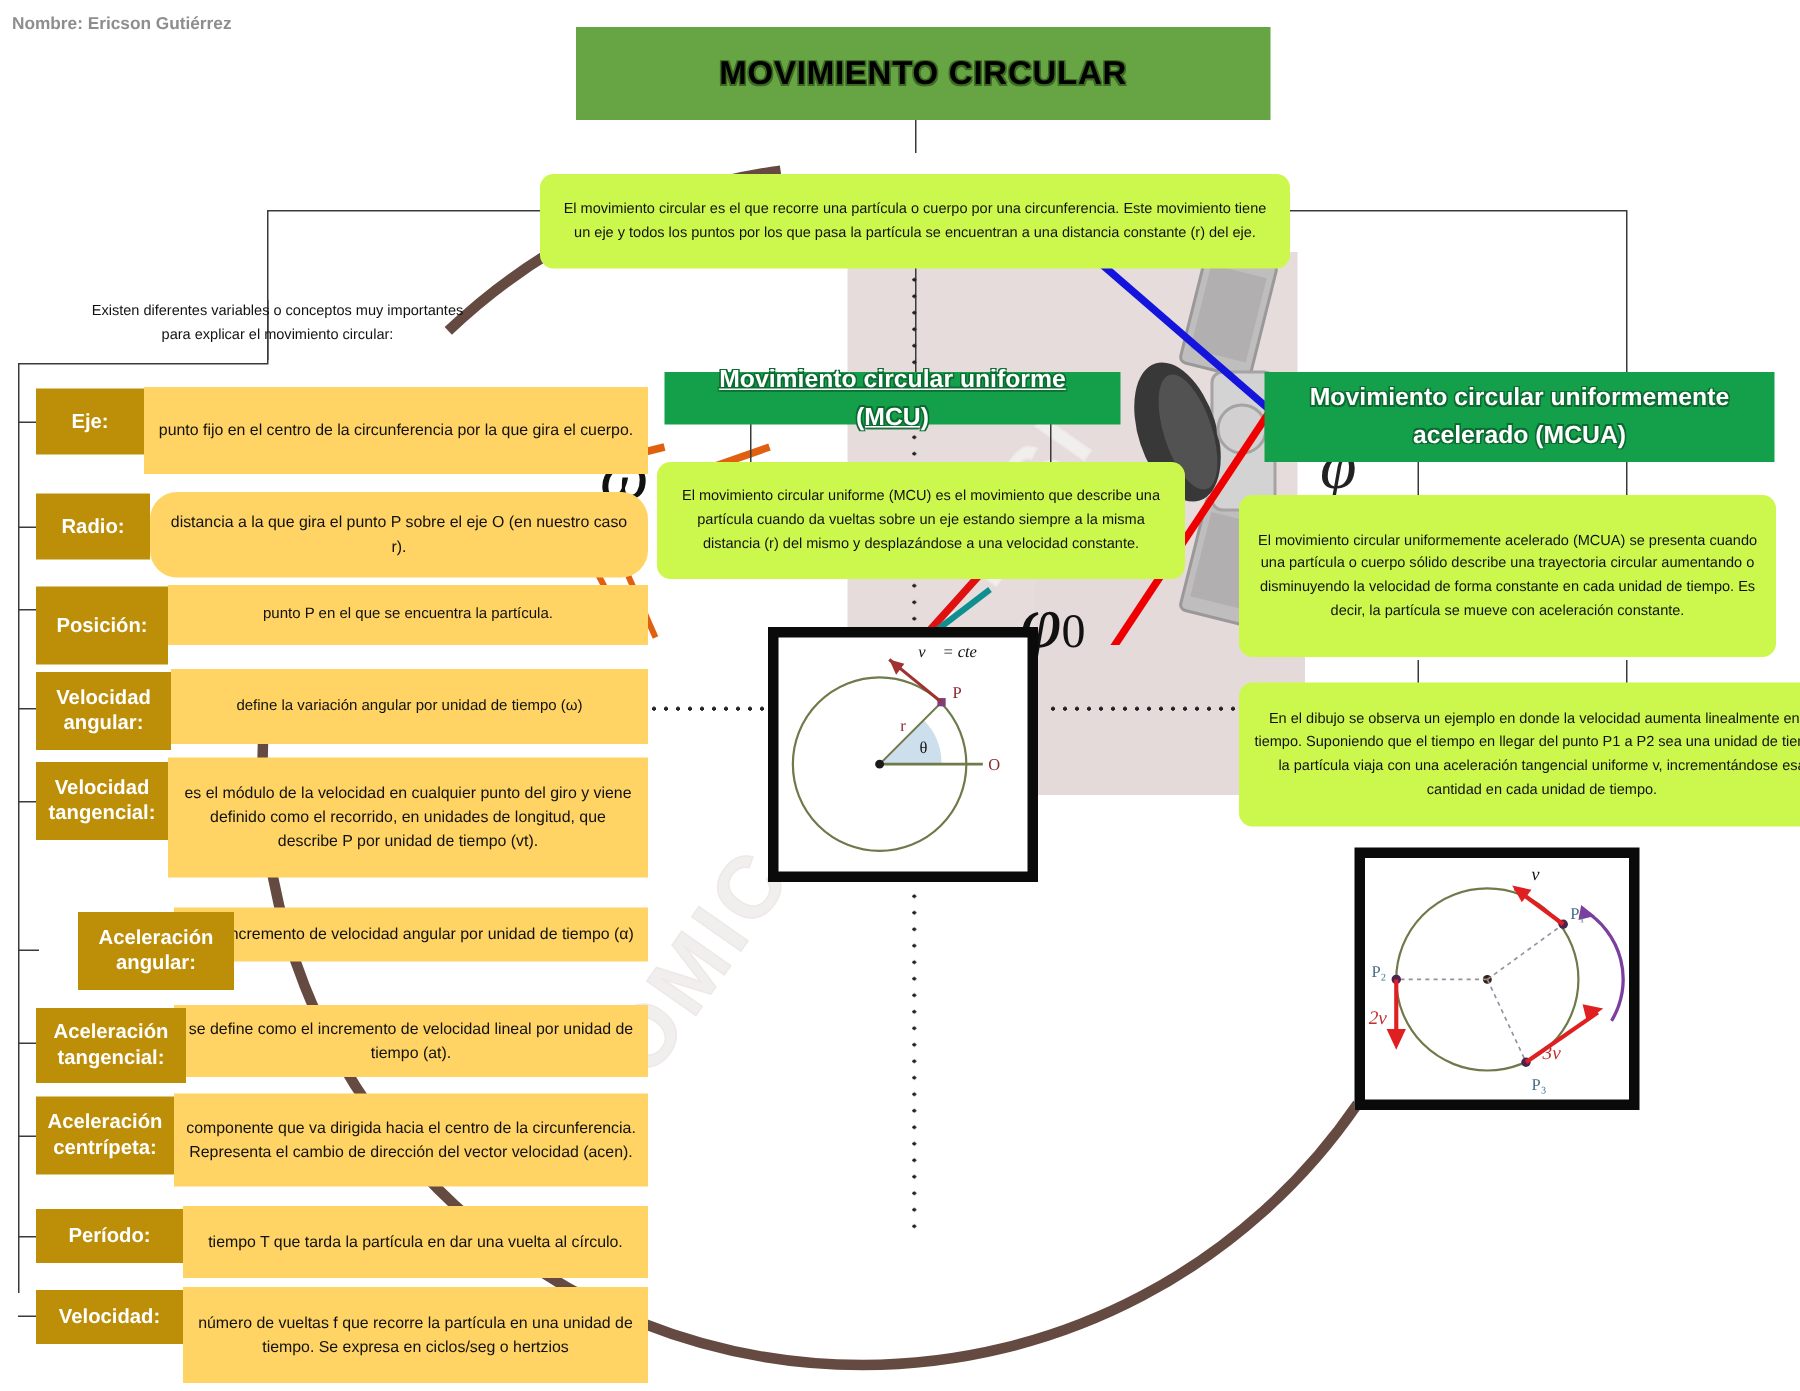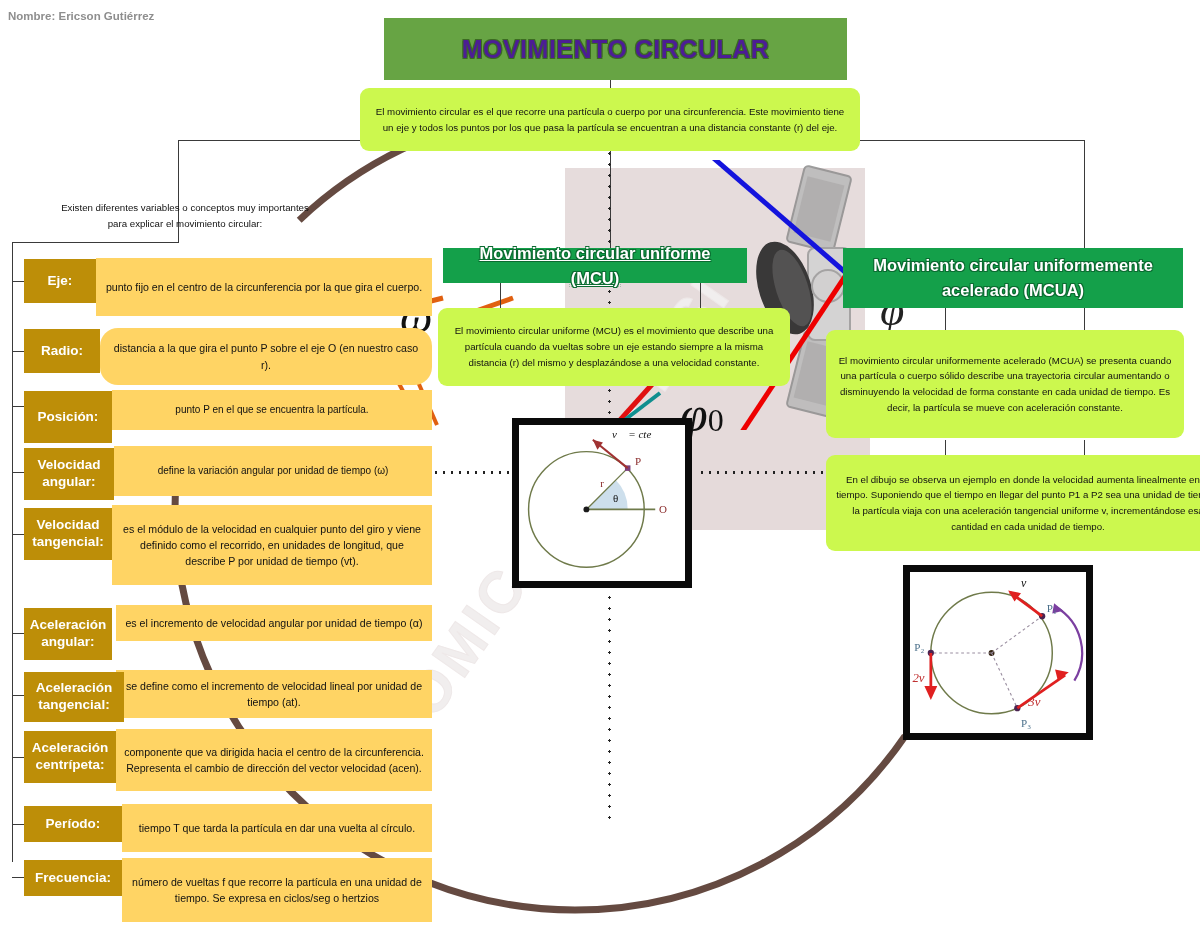--- a/index.html
+++ b/index.html
@@ -52,23 +52,23 @@
     width: 3px; height: auto;
     background-image: radial-gradient(circle, #222 1.2px, transparent 1.4px);
     background-size: 3px 11px;
     background-repeat: repeat-y;
   }
 
   
   .title-box {
     position: absolute; z-index: 5;
     background: #67a444;
-    color: #4c1d95;
+    color: #000000;
     font-weight: bold;
-    font-size: 25px;
+    font-size: 22px;
     letter-spacing: .5px;
     display: flex; align-items: center; justify-content: center;
     text-shadow: 1px 1px 0 #3c6b22, -1px 1px 0 #3c6b22, 1px -1px 0 #3c6b22, -1px -1px 0 #3c6b22;
   }
   .green-head {
     position: absolute; z-index: 5;
     background: #14a04a;
     color: #ffffff;
     font-weight: bold;
     font-size: 16.5px;
@@ -229,21 +229,21 @@
 
   <div class="ln v" style="left:945px; top:308px; height:22px;"></div>
   <div class="ln v" style="left:1084px; top:308px; height:22px;"></div>
   <div class="ln v" style="left:945px; top:440px; height:22px;"></div>
   <div class="ln v" style="left:1084px; top:440px; height:22px;"></div>
 
   <div class="name-tag" style="left:8px; top:10px;">Nombre: Ericson Gutiérrez</div>
 
   <div class="title-box" style="left:384px; top:18px; width:463px; height:62px;">MOVIMIENTO CIRCULAR</div>
 
-  <div class="lime-box" style="left:360px; top:88px; width:500px; height:63px;">El movimiento circular es el que recorre una partícula o cuerpo por una circunferencia. Este movimiento tiene un eje y todos los puntos por los que pasa la partícula se encuentran a una distancia constante (r) del eje.</div>
+  <div class="lime-box" style="left:360px; top:116px; width:500px; height:63px;">El movimiento circular es el que recorre una partícula o cuerpo por una circunferencia. Este movimiento tiene un eje y todos los puntos por los que pasa la partícula se encuentran a una distancia constante (r) del eje.</div>
 
   <div class="note" style="left:60px; top:200px; width:250px;">Existen diferentes variables o conceptos muy importantes para explicar el movimiento circular:</div>
 
   <div class="crow" style="left:24px; top:259px;">
     <div class="clab" style="width:72px; height:44px;">Eje:</div>
     <div class="cdesc" style="left:72px; top:-1px; width:336px; height:58px;">punto fijo en el centro de la circunferencia por la que gira el cuerpo.</div>
   </div>
 
   <div class="crow" style="left:24px; top:329px;">
     <div class="clab" style="width:76px; height:44px;">Radio:</div>
@@ -259,41 +259,41 @@
     <div class="clab" style="width:90px; height:52px;">Velocidad angular:</div>
     <div class="cdesc bold" style="left:90px; top:-2px; width:318px; height:50px;">define la variación angular por unidad de tiempo (ω)</div>
   </div>
 
   <div class="crow" style="left:24px; top:508px;">
     <div class="clab" style="width:88px; height:52px;">Velocidad tangencial:</div>
     <div class="cdesc" style="left:88px; top:-3px; width:320px; height:80px;">es el módulo de la velocidad en cualquier punto del giro y viene definido como el recorrido, en unidades de longitud, que describe P por unidad de tiempo (vt).</div>
   </div>
 
   <div class="crow" style="left:24px; top:608px;">
-    <div class="clab" style="width:88px; height:52px;">Aceleración angular:</div>
+    <div class="clab" style="width:104px; height:52px;margin-left:28px;">Aceleración angular:</div>
     <div class="cdesc" style="left:92px; top:-3px; width:316px; height:36px;">es el incremento de velocidad angular por unidad de tiempo (α)</div>
   </div>
 
   <div class="crow" style="left:24px; top:672px;">
     <div class="clab" style="width:100px; height:50px;">Aceleración tangencial:</div>
     <div class="cdesc" style="left:92px; top:-2px; width:316px; height:48px;">se define como el incremento de velocidad lineal por unidad de tiempo (at).</div>
   </div>
 
   <div class="crow" style="left:24px; top:731px;">
     <div class="clab" style="width:92px; height:52px;">Aceleración centrípeta:</div>
     <div class="cdesc" style="left:92px; top:-2px; width:316px; height:62px;">componente que va dirigida hacia el centro de la circunferencia. Representa el cambio de dirección del vector velocidad (acen).</div>
   </div>
 
   <div class="crow" style="left:24px; top:806px;">
     <div class="clab" style="width:98px; height:36px;">Período:</div>
     <div class="cdesc" style="left:98px; top:-2px; width:310px; height:48px;">tiempo T que tarda la partícula en dar una vuelta al círculo.</div>
   </div>
 
   <div class="crow" style="left:24px; top:860px;">
-    <div class="clab" style="width:98px; height:36px;">Frecuencia:</div>
+    <div class="clab" style="width:98px; height:36px;">Velocidad:</div>
     <div class="cdesc" style="left:98px; top:-2px; width:310px; height:64px;">número de vueltas f que recorre la partícula en una unidad de tiempo. Se expresa en ciclos/seg o hertzios</div>
   </div>
 
   <div class="green-head" style="left:443px; top:248px; width:304px; height:35px;text-decoration:underline;">Movimiento circular uniforme (MCU)</div>
 
   <div class="lime-box" style="left:438px; top:308px; width:352px; height:78px;">El movimiento circular uniforme (MCU) es el movimiento que describe una partícula cuando da vueltas sobre un eje estando siempre a la misma distancia (r) del mismo y desplazándose a una velocidad constante.</div>
 
   <div class="figframe" style="left:512px; top:418px; width:180px; height:170px;">
     <svg viewBox="0 0 180 170">
       <circle cx="73" cy="92" r="63" fill="none" stroke="#6f7a4a" stroke-width="1.6"></circle>

